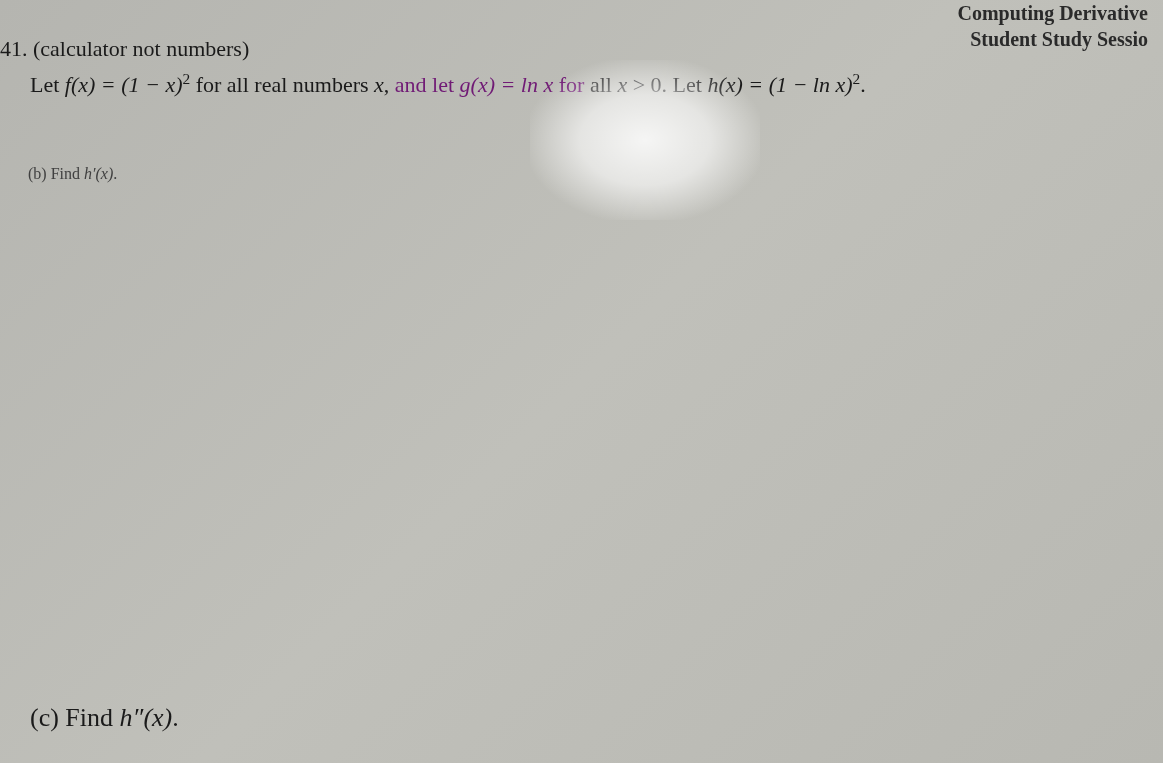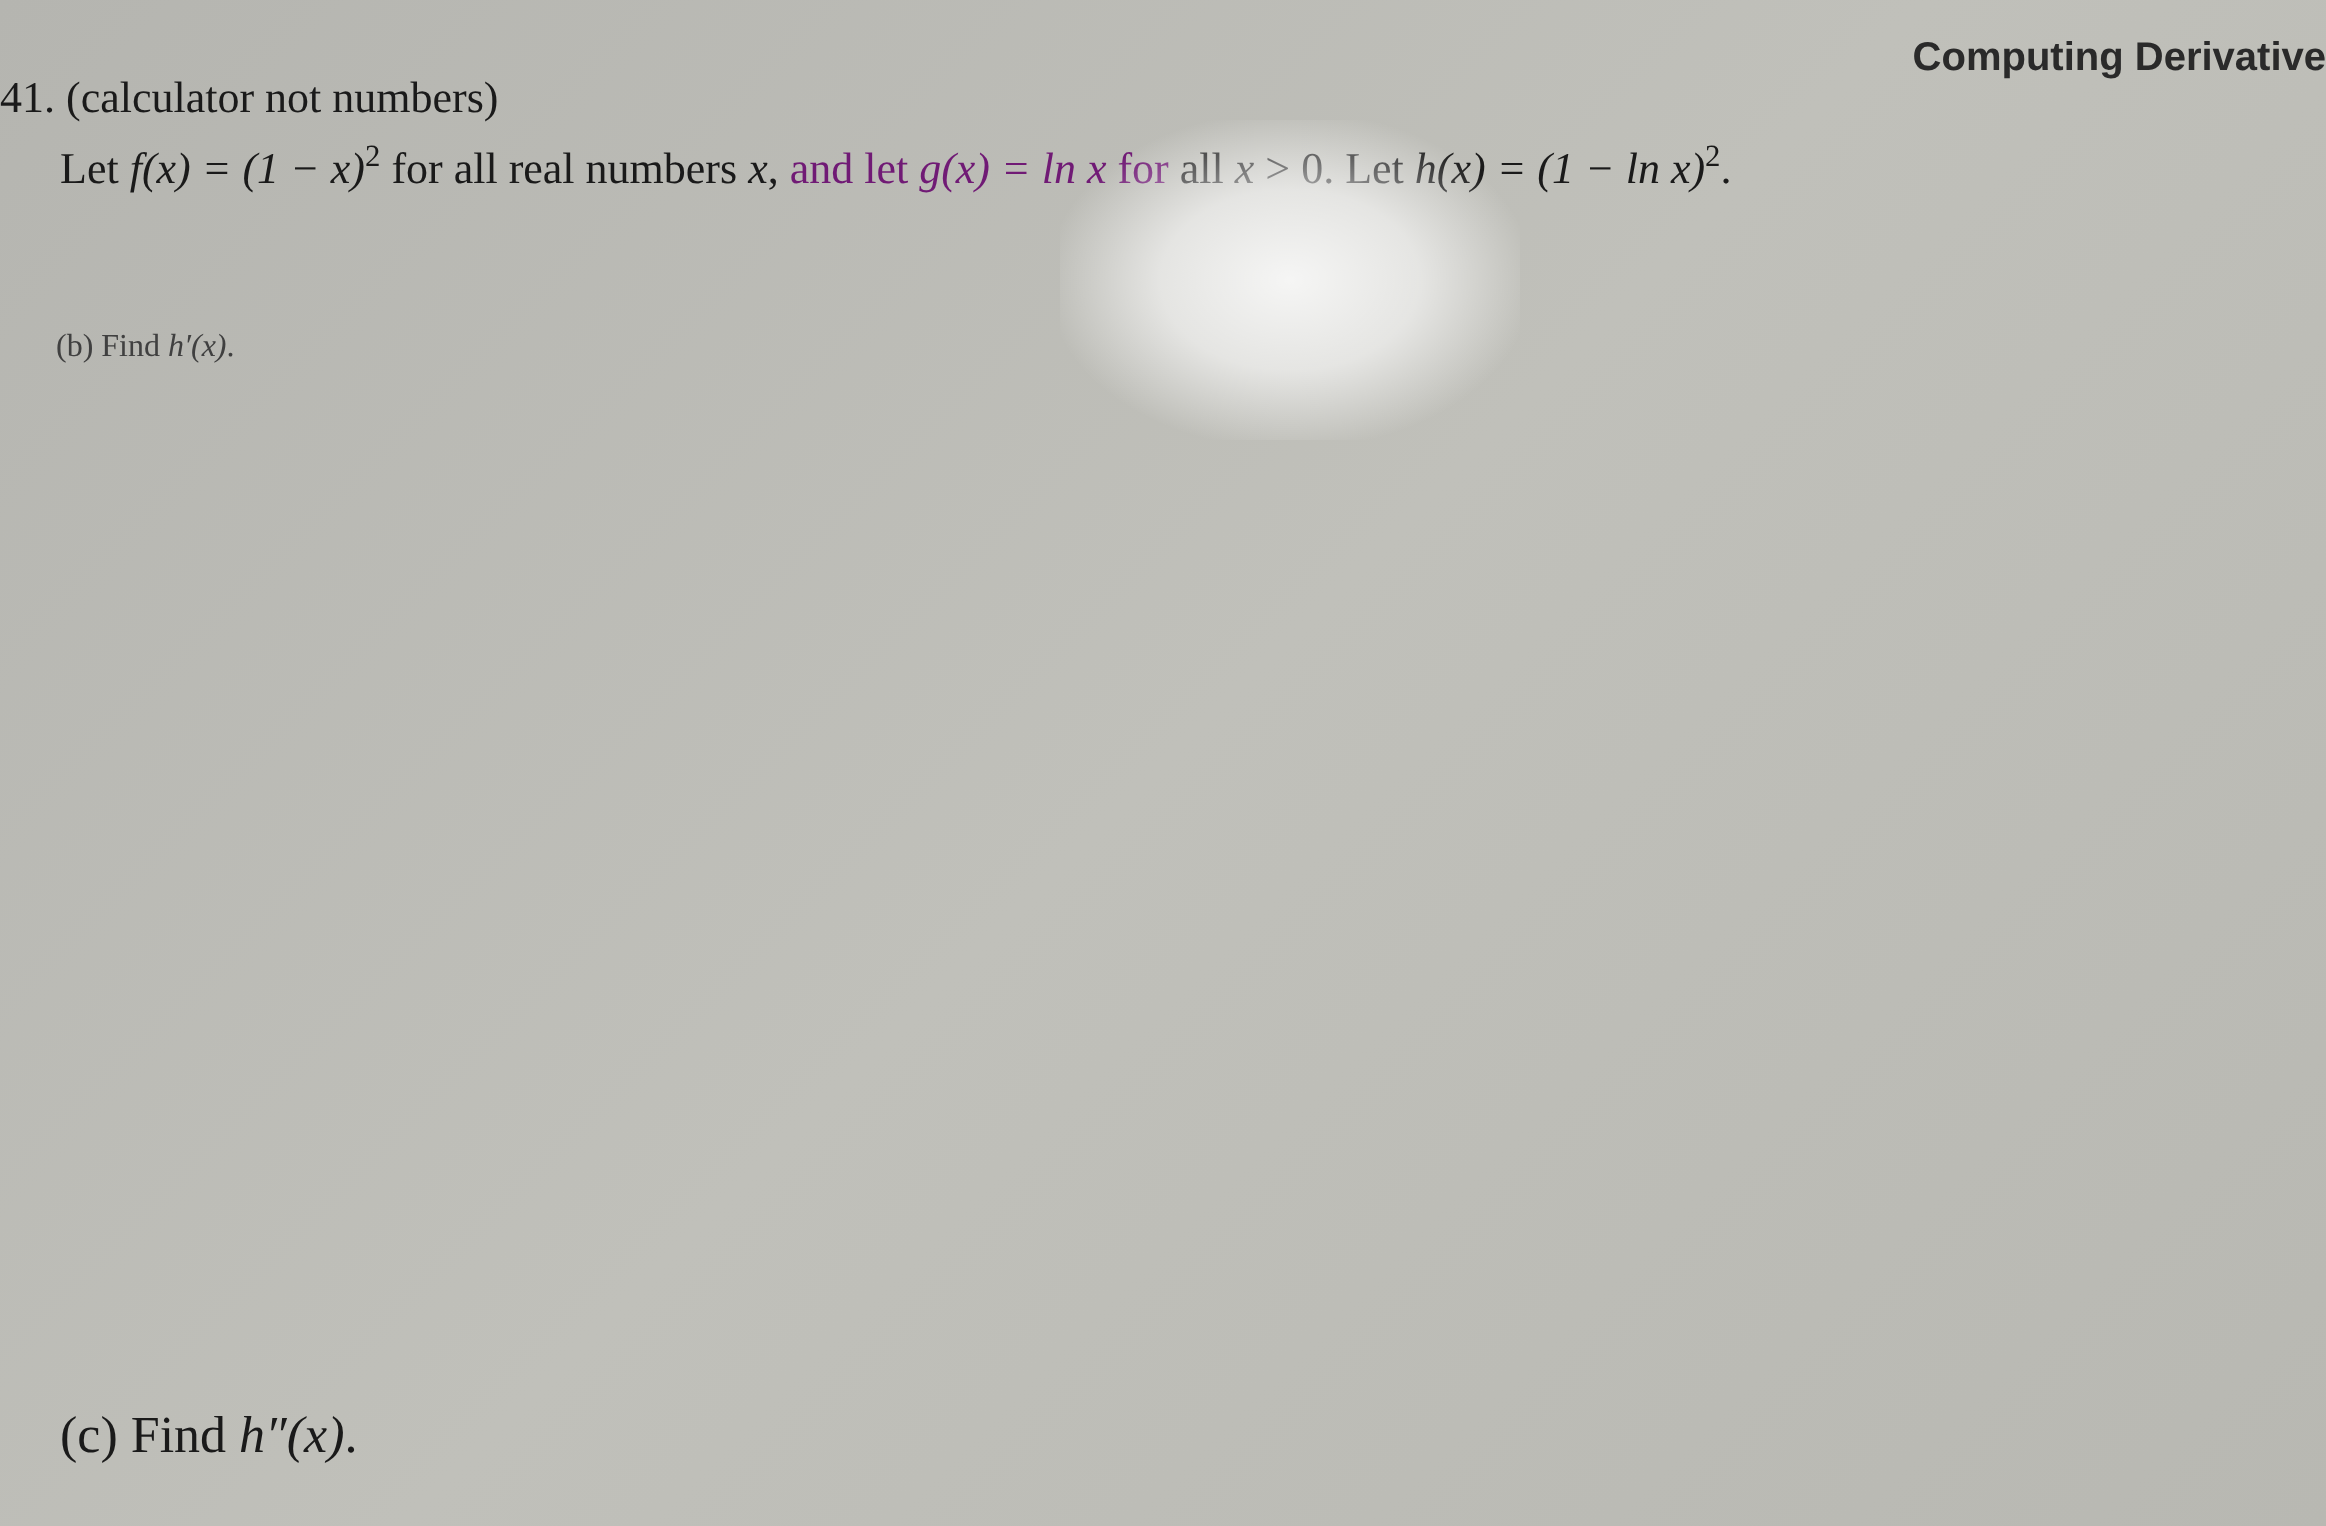--- a/index.html
+++ b/index.html
@@ -10,29 +10,29 @@
     body {
       width: 1163px;
       height: 763px;
       background: linear-gradient(135deg, #b5b5b0 0%, #c0c0ba 50%, #b8b8b2 100%);
       font-family: "Times New Roman", Times, serif;
       position: relative;
       overflow: hidden;
     }
     .header-right {
       position: absolute;
-      top: 16px;
+      top: 0;
       right: 0;
       text-align: right;
-      font-family: Liberation Sans, sans-serif;
+      font-family: Liberation Serif, serif;
       font-weight: bold;
       color: #2a2a2a;
       font-size: 20px;
       line-height: 1.3;
-      padding-right: 0;
+      padding-right: 15px;
     }
     .problem-number {
       position: absolute;
       top: 36px;
       left: 0;
       font-size: 22px;
       color: #1a1a1a;
     }
     .problem-text {
       position: absolute;
@@ -77,20 +77,21 @@
       height: 160px;
       background: radial-gradient(ellipse at center, rgba(255,255,255,0.85) 0%, rgba(255,255,255,0.6) 40%, rgba(255,255,255,0) 75%);
       pointer-events: none;
     }
   </style>
 </head>
 <body>
 
 <div class="header-right">
   <div>Computing Derivative</div>
+  <div>Student Study Sessio</div>
 </div>
 
 <div class="problem-number">
   <span>41.</span>
   <span>(calculator not numbers)</span>
 </div>
 
 <div class="problem-text">
   <span>Let  </span><span class="math">f</span><span class="math">(x) = (1 − x)</span><span class="sup">2</span><span> for all real numbers </span><span class="math">x</span><span>, </span><span class="highlight">and let </span><span class="highlight math">g</span><span class="highlight math">(x) = ln x </span><span class="highlight">for </span><span>all  <span class="math">x</span> &gt; 0</span><span>.  Let </span><span class="math">h</span><span class="math">(x) = (1 − ln x)</span><span class="sup">2</span><span>.</span>
 </div>

